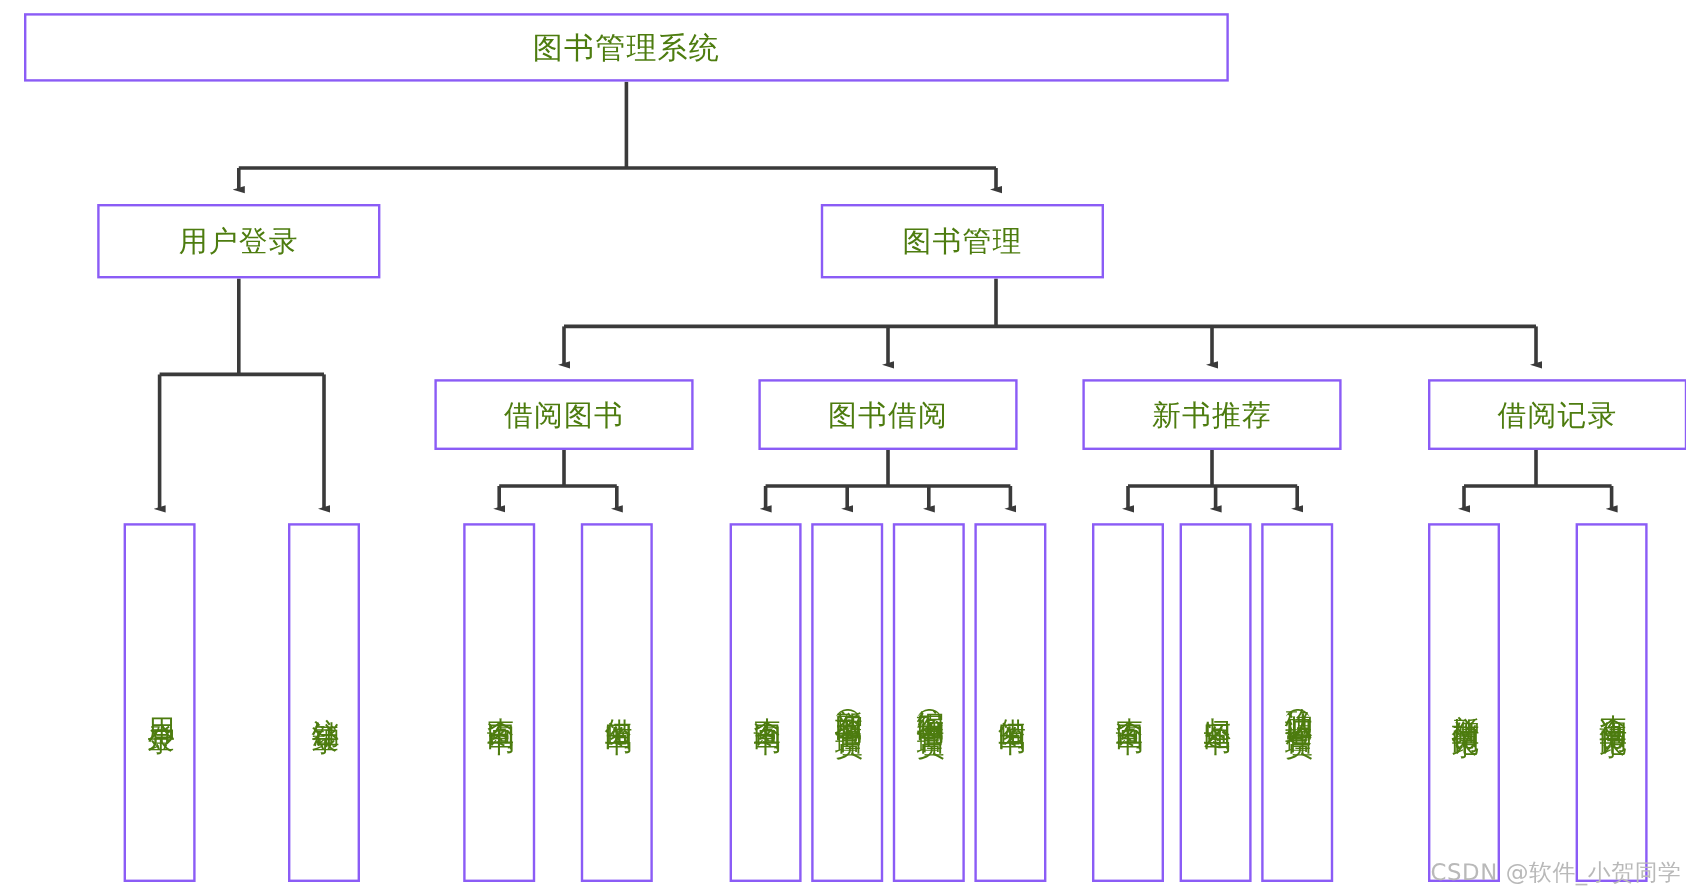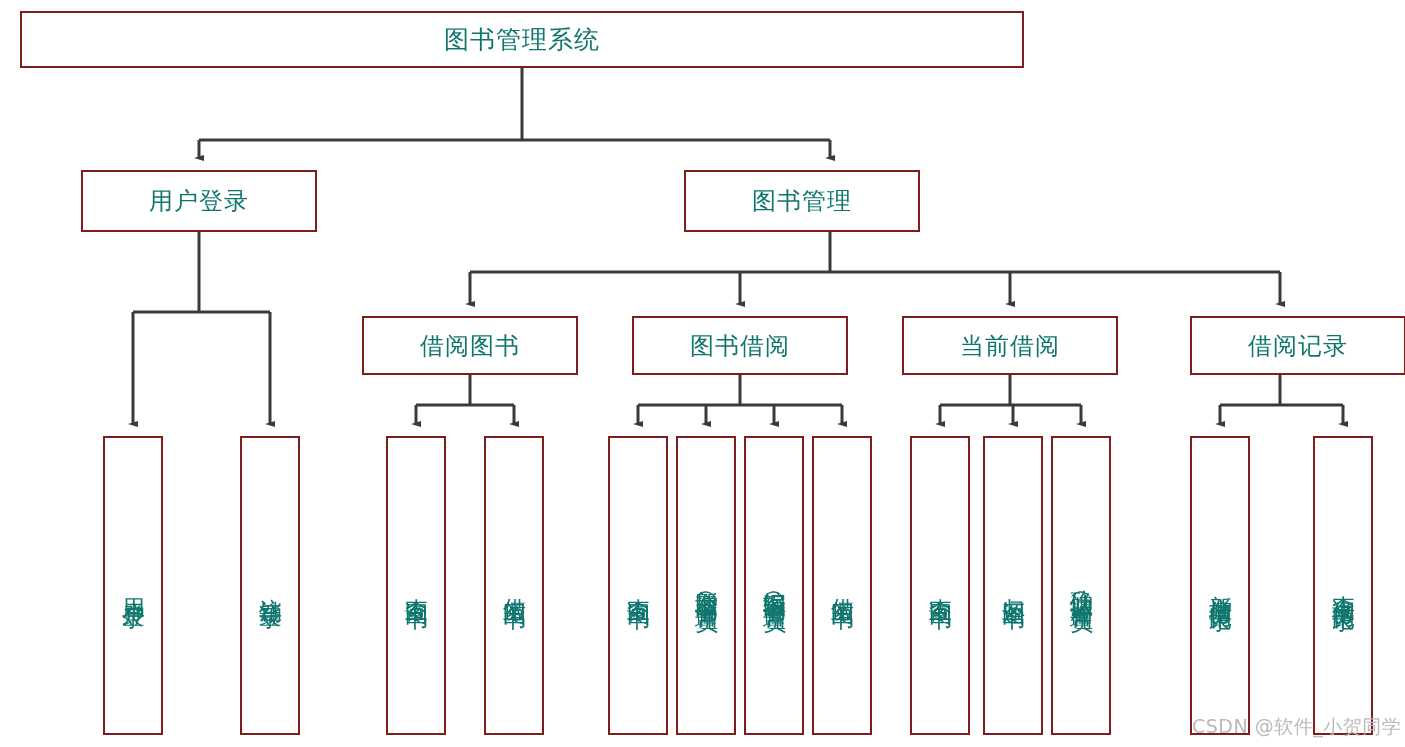--- a/index.html
+++ b/index.html
@@ -20,26 +20,26 @@
   #connectors {
     position: absolute;
     left: 0;
     top: 0;
     width: 1405px;
     height: 747px;
   }
   .node {
     position: absolute;
     box-sizing: border-box;
-    border: 2px solid #7f1d1d;
+    border: 2px solid #8b5cf6;
     background: #ffffff;
     display: flex;
     align-items: center;
     justify-content: center;
-    color: #0f766e;
+    color: #4d7c0f;
   }
   .node-h {
     font-size: 24px;
     letter-spacing: 1px;
     white-space: nowrap;
   }
   .node-root .label {
     font-size: 25px;
   }
   .node-v {
@@ -132,21 +132,21 @@
     <span class="label">图书管理</span>
   </div>
 
   <div class="node node-h" style="left:362px; top:316px; width:216px; height:59px;">
     <span class="label">借阅图书</span>
   </div>
   <div class="node node-h" style="left:632px; top:316px; width:216px; height:59px;">
     <span class="label">图书借阅</span>
   </div>
   <div class="node node-h" style="left:902px; top:316px; width:216px; height:59px;">
-    <span class="label">当前借阅</span>
+    <span class="label">新书推荐</span>
   </div>
   <div class="node node-h" style="left:1172px; top:316px; width:216px; height:59px;margin-left:18px;">
     <span class="label">借阅记录</span>
   </div>
 
   <div class="node node-v" style="left:103px; top:436px; width:60px; height:299px;">
     <span class="label">用户登录</span>
   </div>
   <div class="node node-v" style="left:240px; top:436px; width:60px; height:299px;">
     <span class="label">注销登录</span>

